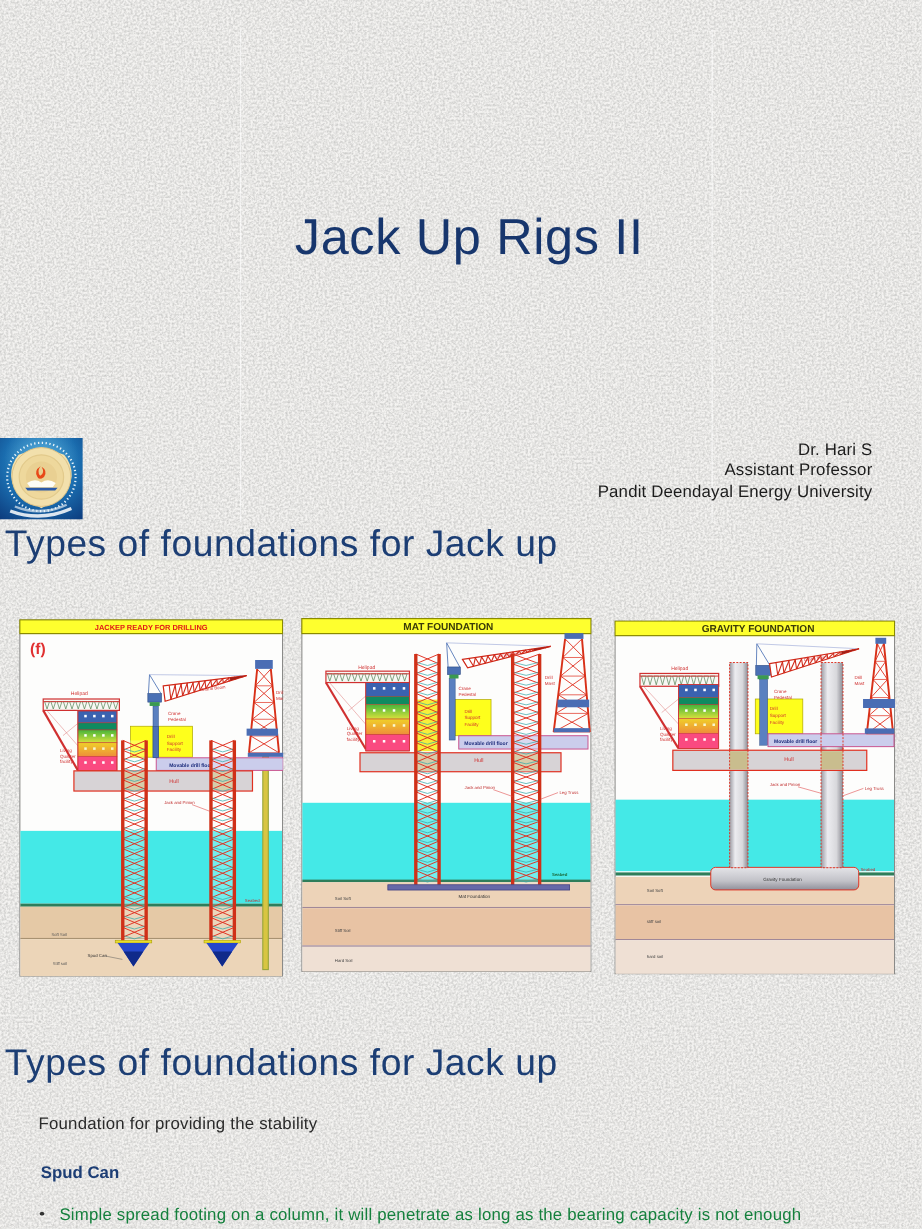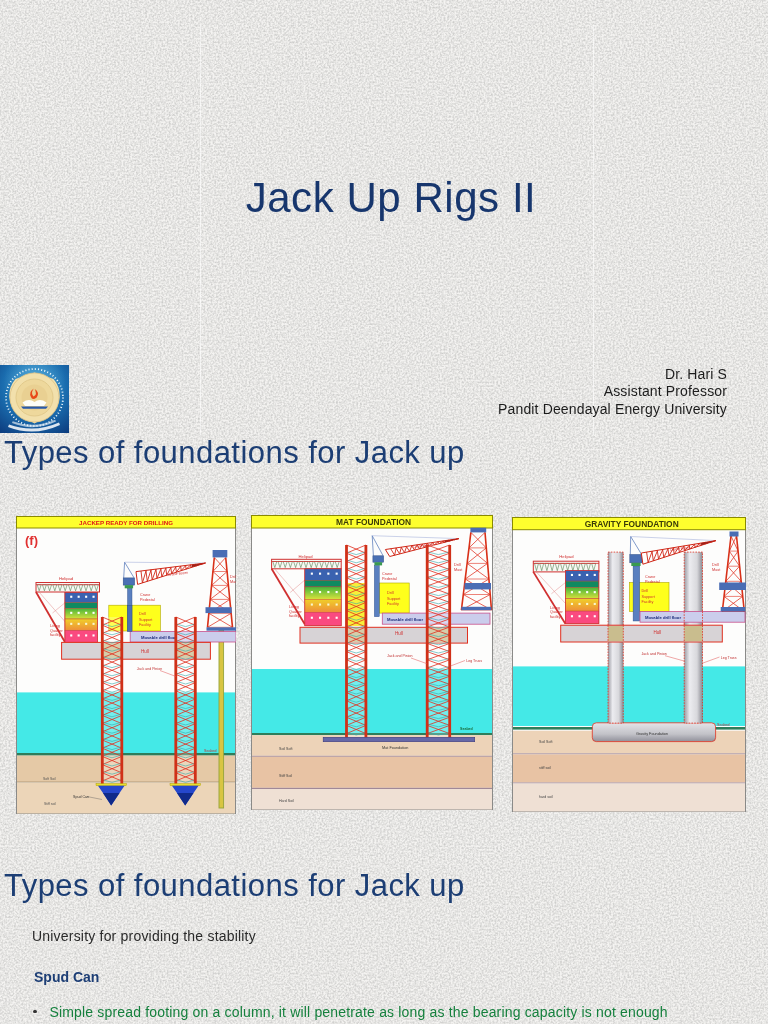--- a/index.html
+++ b/index.html
@@ -1072,17 +1072,17 @@
     </g>
 
 <g>
       <text x="208.7" y="141.5" font-size="3.6" fill="#c03030">Leg Truss</text>
       <line x1="207.5" y1="140" x2="191" y2="146" stroke="#e05050" stroke-width="0.5"></line>
     </g>
 </svg>
 
 <div class="abs" style="left:4px;top:867.5px;font-size:31px;letter-spacing:0.45px;color:#1c3e74;z-index:2">Types of foundations for Jack up</div>
 
-<div class="abs" style="left:32px;top:928px;font-size:14px;letter-spacing:0.2px;color:#2a2a2a;z-index:2">University for providing the stability</div>
+<div class="abs" style="left:32px;top:928px;font-size:14px;letter-spacing:0.2px;color:#2a2a2a;z-index:2">Foundation for providing the stability</div>
 
 <div class="abs" style="left:34px;top:968.5px;font-size:14px;font-weight:bold;color:#1d3e75;z-index:2">Spud Can</div>
 
 <div class="abs" style="left:33px;top:1003.5px;font-size:14px;letter-spacing:0.17px;color:#15803d;z-index:2"><span style="display:inline-block;width:3.5px;height:3.5px;background:#333;border-radius:50%;vertical-align:3.5px;"></span><span style="display:inline-block;width:13px;"></span>Simple spread footing on a column, it will penetrate as long as the bearing capacity is not enough</div>
 
 </body></html>

